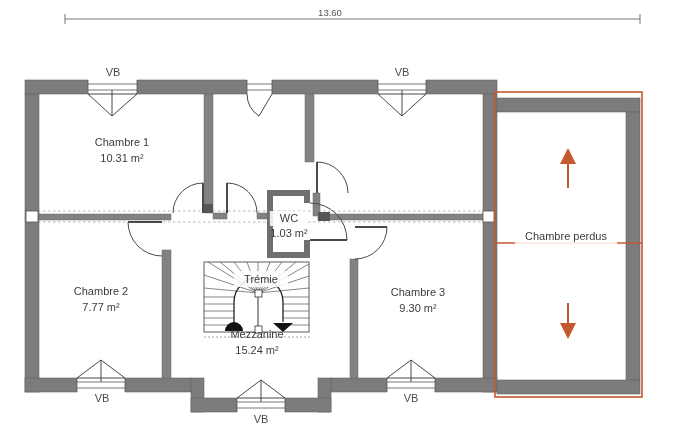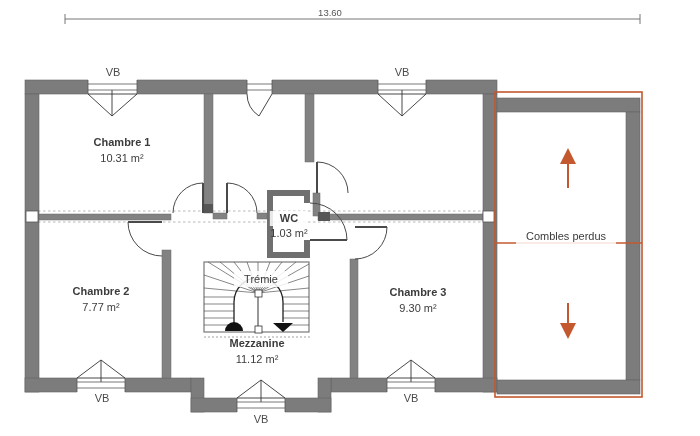--- a/index.html
+++ b/index.html
@@ -1,21 +1,21 @@
 <!DOCTYPE html>
 <html><head>
 <meta charset="utf-8">
 <style>
   html,body{margin:0;padding:0;background:#fff;}
   #plan{position:relative;width:664px;height:436px;background:#ffffff;overflow:hidden;
         font-family:"Liberation Sans",sans-serif;}
   #plan svg{position:absolute;left:0;top:0;}
   .lbl{position:absolute;transform:translate(-50%,-50%);text-align:center;
        white-space:nowrap;color:#3c3c3c;font-size:11px;line-height:16px;}
-  .lbl .nm{display:block;font-weight:bold;}
+  .lbl .nm{display:block;}
   .lbl .ar{display:block;}
   .vb{position:absolute;transform:translate(-50%,-50%);font-size:11px;color:#4a4a4a;
       background:#fff;padding:0 1px;}
   .dim{position:absolute;transform:translate(-50%,-50%);font-size:9.5px;color:#555;
        background:#fff;padding:0 2px;}
   .dim.rot{transform:translate(-50%,-50%) rotate(-90deg);}
   .halo{background:rgba(255,255,255,0.85);padding:0 10px;}
 </style>
 </head>
 <body>
@@ -186,27 +186,27 @@
     <span class="ar">1.03 m²</span>
   </div>
   <div class="lbl" style="left:101px;top:299px">
     <span class="nm">Chambre 2</span>
     <span class="ar">7.77 m²</span>
   </div>
   <div class="lbl" style="left:418px;top:300px">
     <span class="nm">Chambre 3</span>
     <span class="ar">9.30 m²</span>
   </div>
-  <div class="lbl" style="left:257px;top:351px">
+  <div class="lbl" style="left:257px;top:342px">
     <span class="nm">Mezzanine</span>
-    <span class="ar">11.12 m²</span>
+    <span class="ar">15.24 m²</span>
   </div>
 
   <div class="lbl halo" style="left:261px;top:279px">Trémie</div>
-  <div class="lbl halo" style="left:566px;top:236px">Combles perdus</div>
+  <div class="lbl halo" style="left:566px;top:236px">Chambre perdus</div>
 
   <div class="vb" style="left:113px;top:72px">VB</div>
   <div class="vb" style="left:402px;top:72px">VB</div>
   <div class="vb" style="left:102px;top:398px">VB</div>
   <div class="vb" style="left:411px;top:398px">VB</div>
   <div class="vb" style="left:261px;top:419px">VB</div>
 
 </div>
 
 </body></html>

